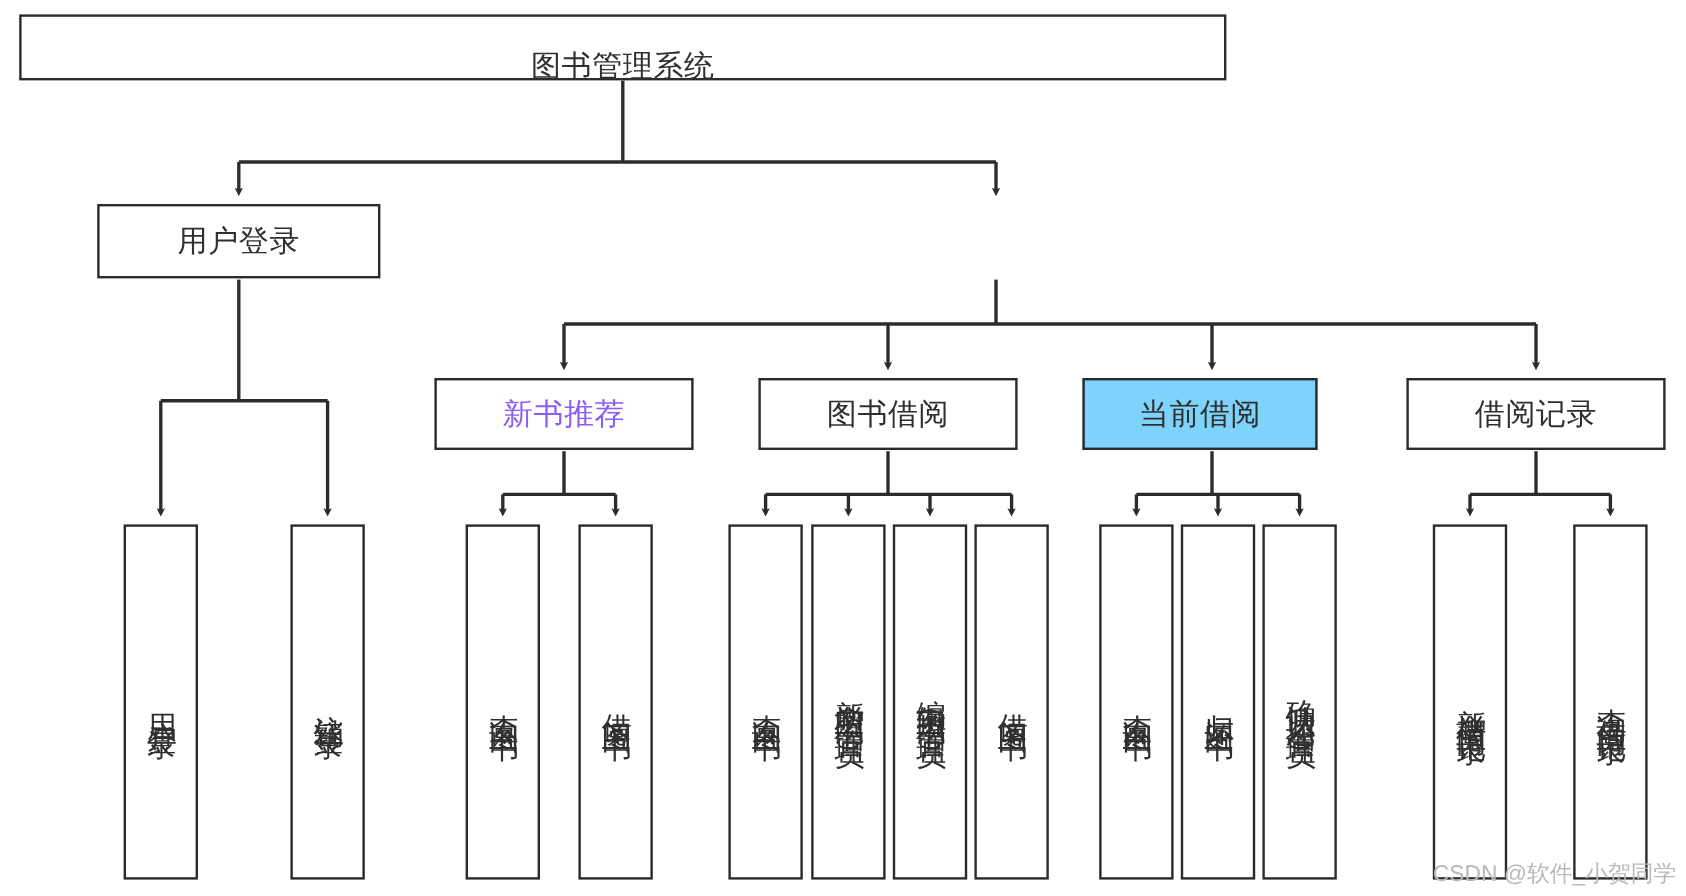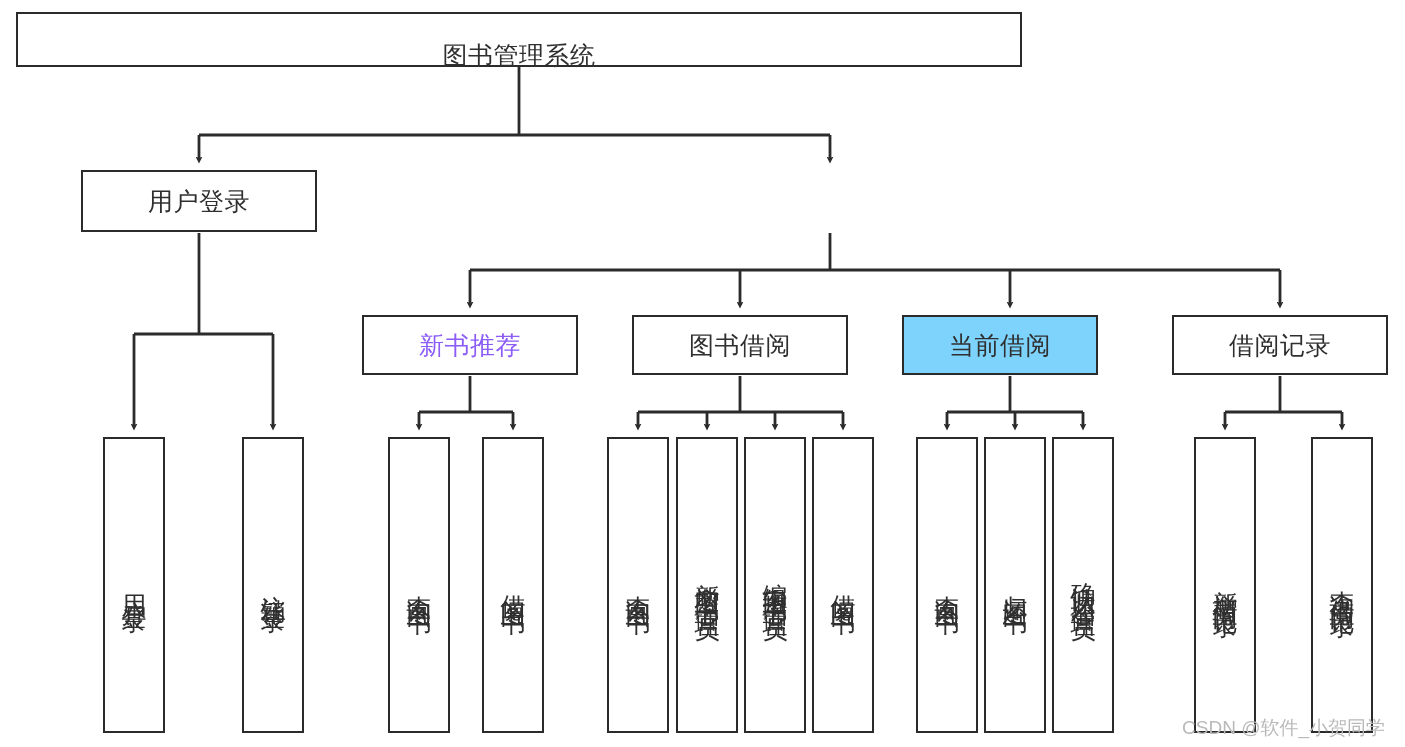--- a/index.html
+++ b/index.html
@@ -59,21 +59,21 @@
     writing-mode: vertical-rl;
     text-orientation: upright;
     font-size: 25px;
     letter-spacing: 5px;
     line-height: 1;
     white-space: nowrap;
     transform: none;
   }
   .watermark {
     position: absolute;
-    right: 20px;
+    right: 8px;
     bottom: 6px;
     font-size: 19px;
     color: #b9b9b9;
     z-index: 9;
     white-space: nowrap;
     font-family: "Liberation Sans", "DejaVu Sans", sans-serif;
     text-align: right;
   }
 </style>
 </head>

